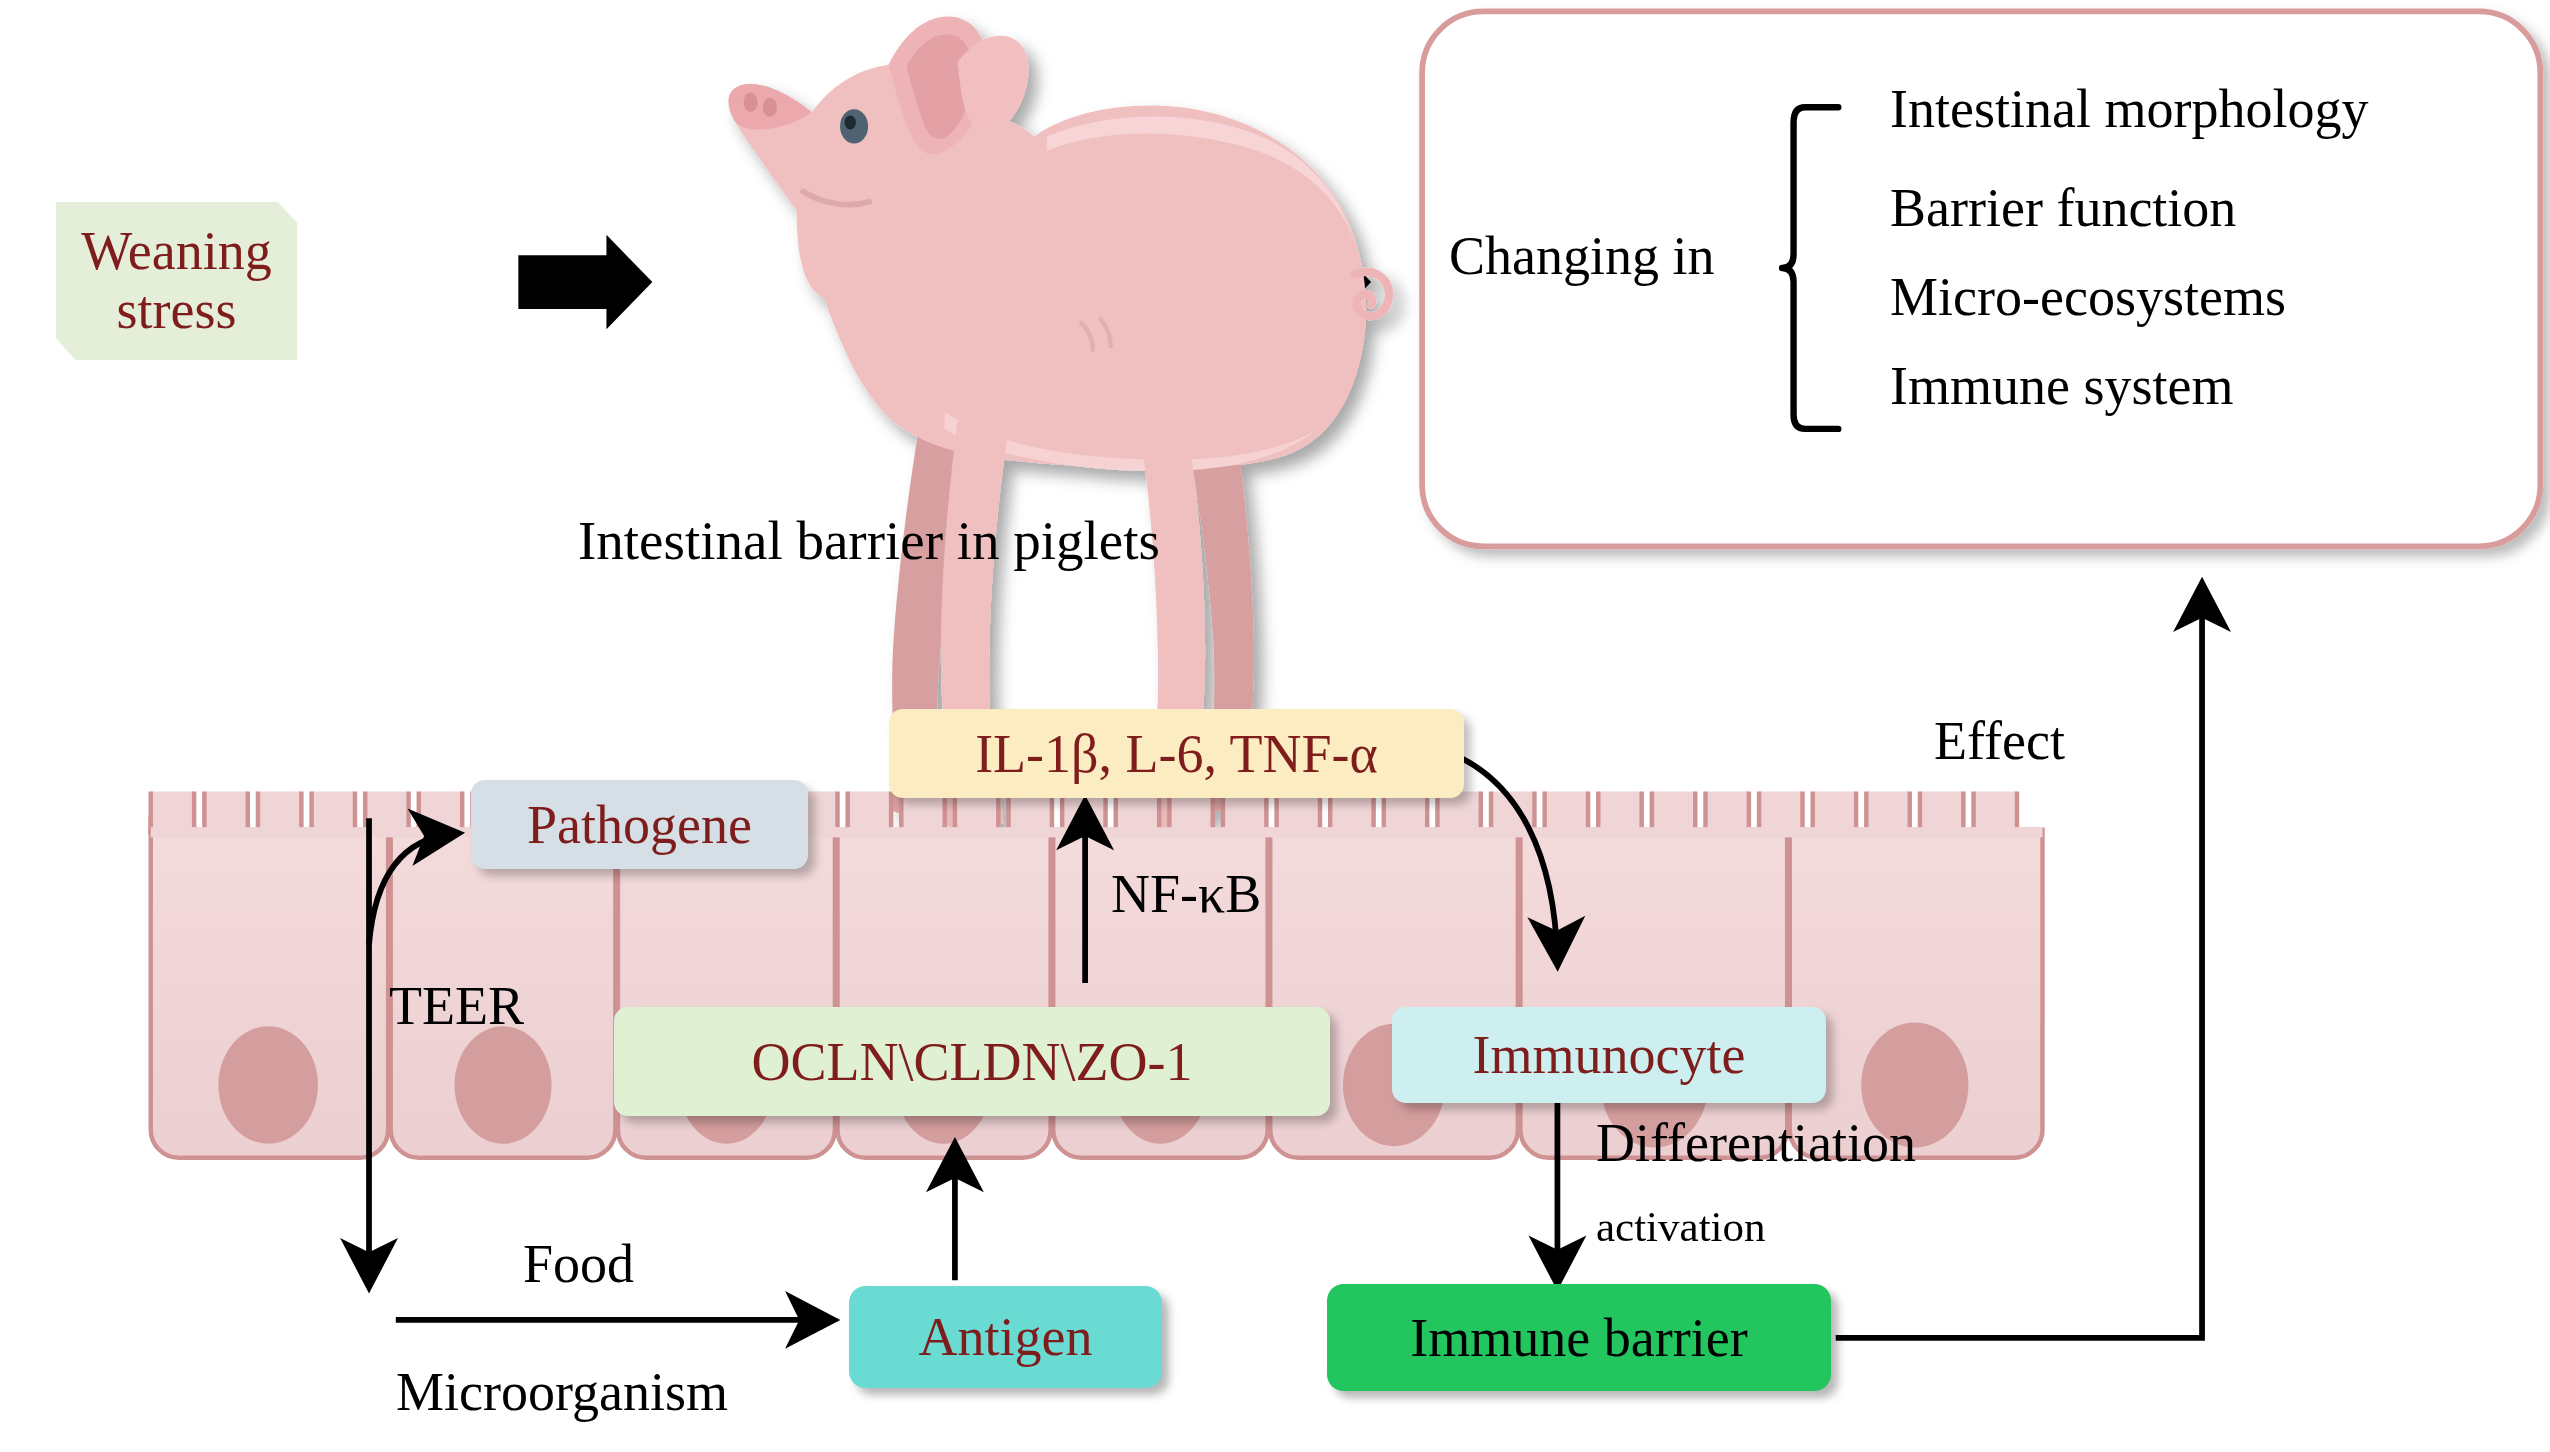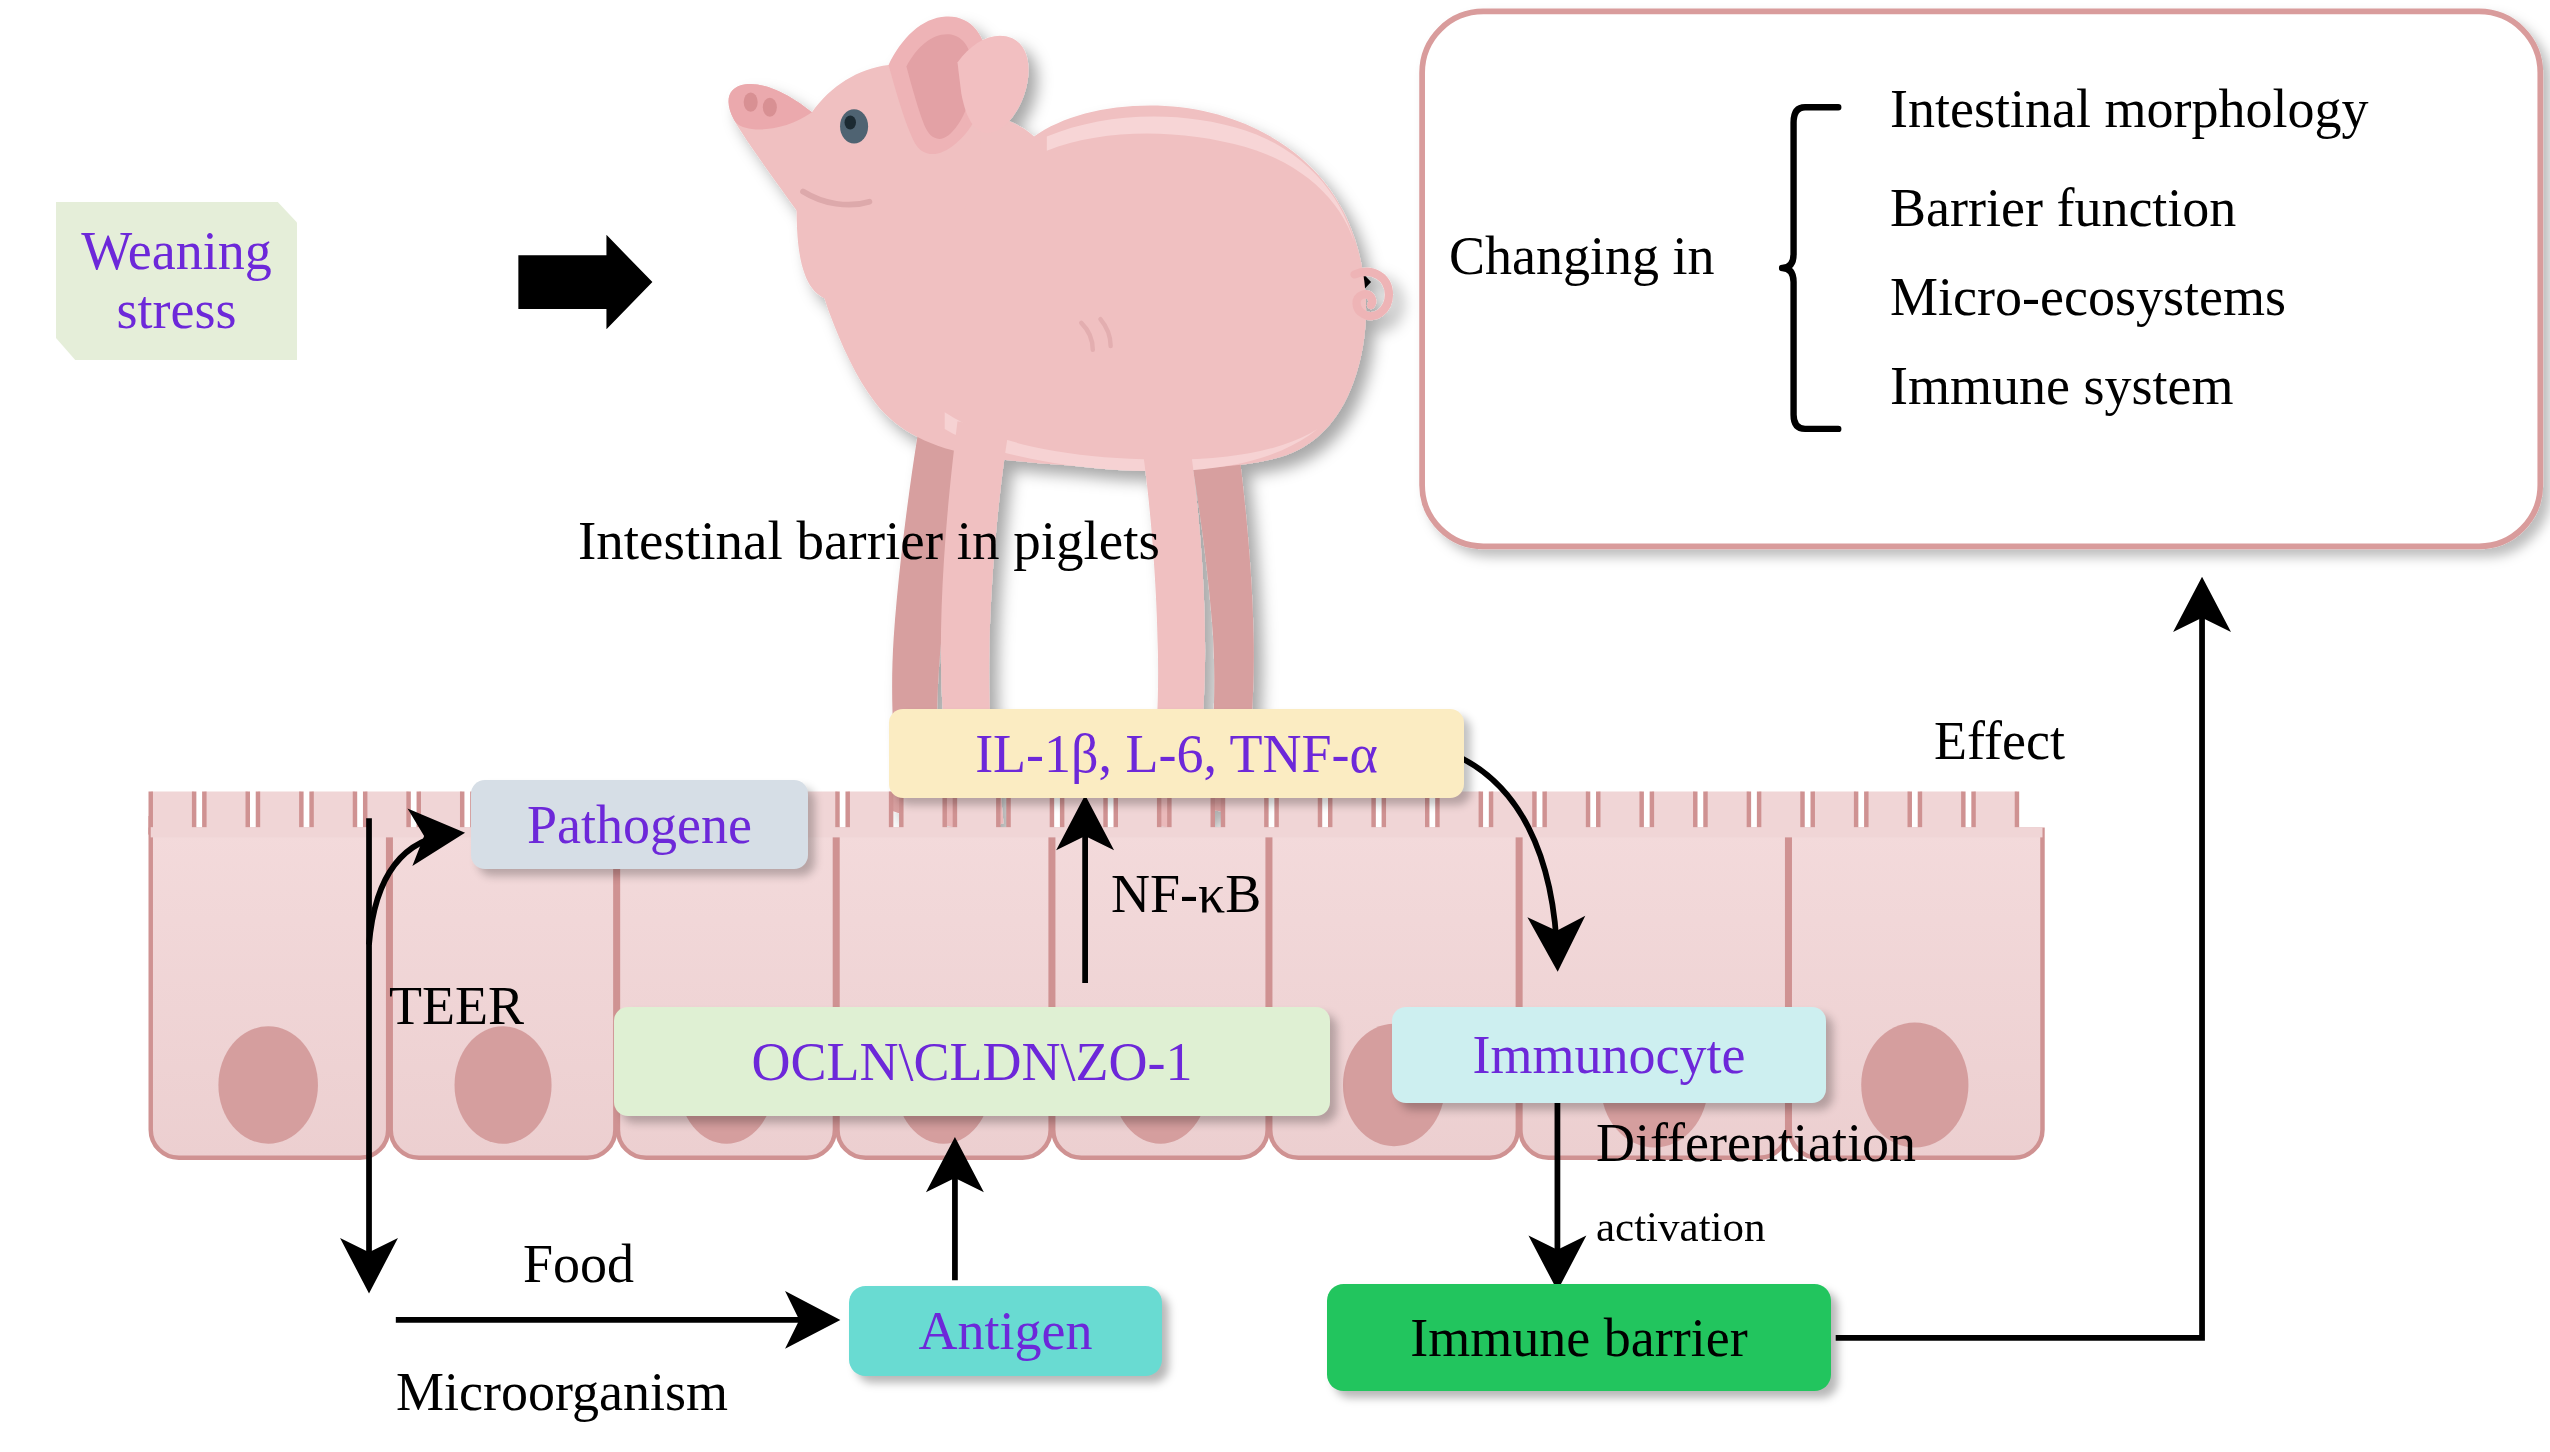--- a/index.html
+++ b/index.html
@@ -21,21 +21,21 @@
   .t-effect{left:1934px;top:712px;font-size:54px;}
   .t-teer{left:389px;  top:977px; font-size:54px;}
   .t-nfkb{left:1111px; top:865px; font-size:54px;}
   .t-food{left:523px;  top:1235px; font-size:54px;}
   .t-micro{left:396px; top:1363px; font-size:54px;}
   .t-diff{left:1596px; top:1114px; font-size:54px;}
   .t-act{left:1596px;  top:1204px; font-size:43px;}
 
   
   .box{position:absolute;display:flex;align-items:center;justify-content:center;
-       text-align:center;color:#6d28d9;
+       text-align:center;color:#7f1d1d;
        font-family:"Liberation Serif","DejaVu Serif",serif;}
 
   .bx-weaning{left:56px;  top:202px;  width:241px; height:158px;
               background:#e5eed9; font-size:54px; line-height:1.1;
               filter:drop-shadow(9px 9px 5.7px rgba(0,0,0,.30));
               clip-path:polygon(0 0, 92% 0, 100% 13%, 100% 100%, 8% 100%, 0 86%);}
   .bx-pathogene{left:471px; top:780px; width:337px; height:89px;
                 background:#d6dee6; border-radius:14px; font-size:54px;
                 filter:drop-shadow(7px 7px 4.5px rgba(0,0,0,.24));}
   .bx-cyto{left:889px; top:709px; width:575px; height:89px;
@@ -43,21 +43,21 @@
            filter:drop-shadow(7px 7px 4.5px rgba(0,0,0,.24));}
   .bx-nutriment{left:11.5px;  top:975px; width:338px; height:89px;
                 background:#f8cfa2; border-radius:14px; font-size:54px;
                 filter:drop-shadow(7px 7px 4.5px rgba(0,0,0,.24));}
   .bx-tj{left:614px;  top:1007px; width:716px; height:109px;
          background:#dff0d3; border-radius:14px; font-size:54px;
          filter:drop-shadow(7px 7px 4.5px rgba(0,0,0,.24));}
   .bx-immunocyte{left:1392px;top:975px; width:434px; height:96px;
                  background:#cdeff0; border-radius:14px; font-size:54px;
                  filter:drop-shadow(7px 7px 4.5px rgba(0,0,0,.24));margin-top:32px;}
-  .bx-antigen{left:849px;top:1286px; width:313px; height:90px;
+  .bx-antigen{left:849px;top:1286px; width:313px; height:102px;
               background:#69dbd2; border-radius:16.6px; font-size:54px;
               filter:drop-shadow(7px 7px 4.5px rgba(0,0,0,.28));}
   .bx-immunebar{left:1327px;top:1284px; width:504px; height:107px;
                 background:#22c55e; border-radius:16.6px; font-size:54px;
                 filter:drop-shadow(7px 7px 4.5px rgba(0,0,0,.28));}
 </style>
 </head>
 <body>
 
 <div id="stage">

